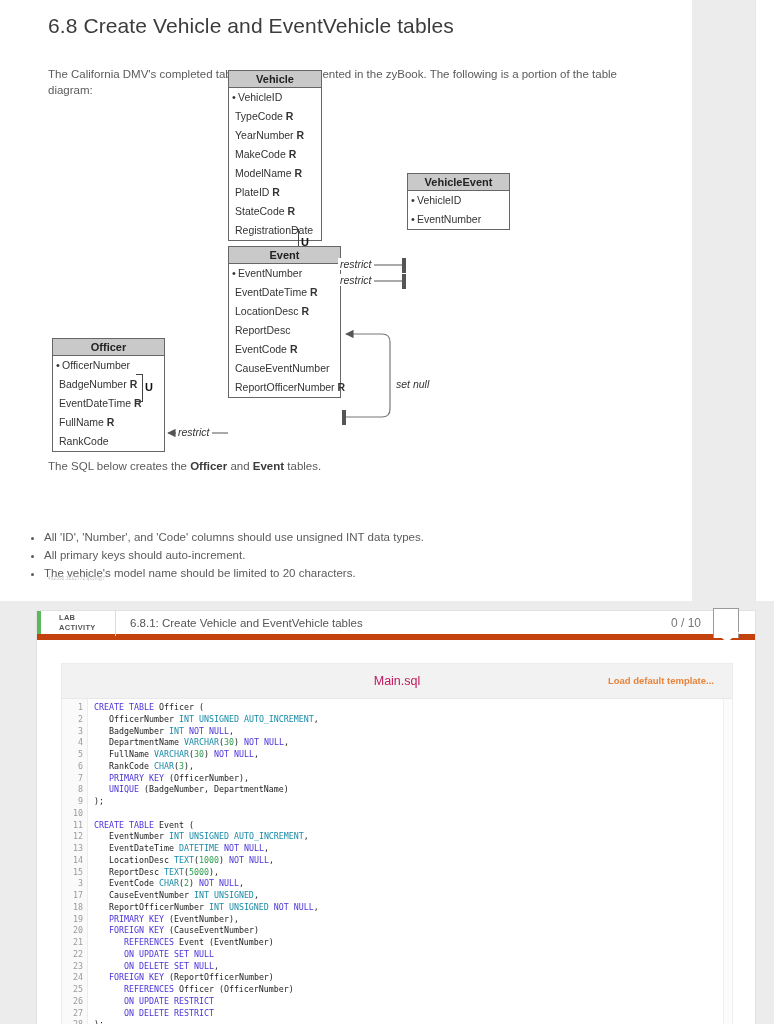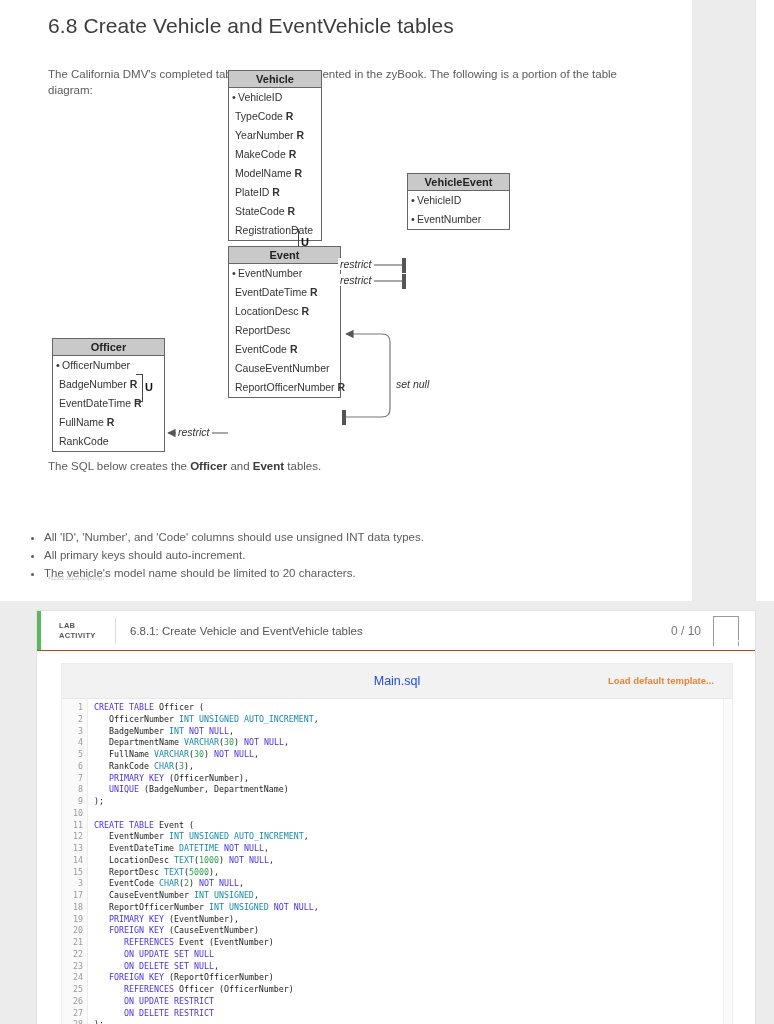--- a/index.html
+++ b/index.html
@@ -77,21 +77,21 @@
     font-size:4.6px; color:#bdbdbd; letter-spacing:.2px;
     font-family:"Liberation Sans", sans-serif;
   }
 
   
   #lab {
     position:absolute; left:36px; top:610px; width:720px; height:414px;
     background:#fff; border:1px solid #e2e2e2; border-bottom:none;
   }
   #lab-head {
-    height:40px; border-bottom:1px solid #c2410c; position:relative;
+    height:29px; border-bottom:6px solid #c2410c; position:relative;
     display:flex; align-items:center;
   }
   #lab-head::before {
     content:""; position:absolute; left:0; top:0; width:4px; height:100%;
     background:#5cb85c;
   }
   #lab-tag {
     margin-left:22px; font-size:7.5px; font-weight:700; color:#555;
     line-height:9.5px; letter-spacing:.3px; width:52px;
   }
@@ -111,21 +111,21 @@
   }
 
   #editor-wrap {
     position:absolute; left:24px; top:52px; width:672px; bottom:0;
     background:#f2f2f2; border:1px solid #ececec; border-bottom:none;
   }
   #editor-bar {
     height:34px; position:relative; display:flex; align-items:center;
     justify-content:center; background:#f2f2f2;
   }
-  #file-name { font-size:12.5px; color:#1d4ed8; }
+  #file-name { font-size:12.5px; color:#be185d; }
   #load-default {
     position:absolute; right:18px; top:11px;
     font-size:9.5px; font-weight:700; color:#e8833a; cursor:pointer;
   }
   #code-area {
     position:absolute; left:0; top:34px; right:0; bottom:0;
     background:#fff; overflow:hidden; display:flex;
     border-top:1px solid #e8e8e8;
   }
   #gutter {

